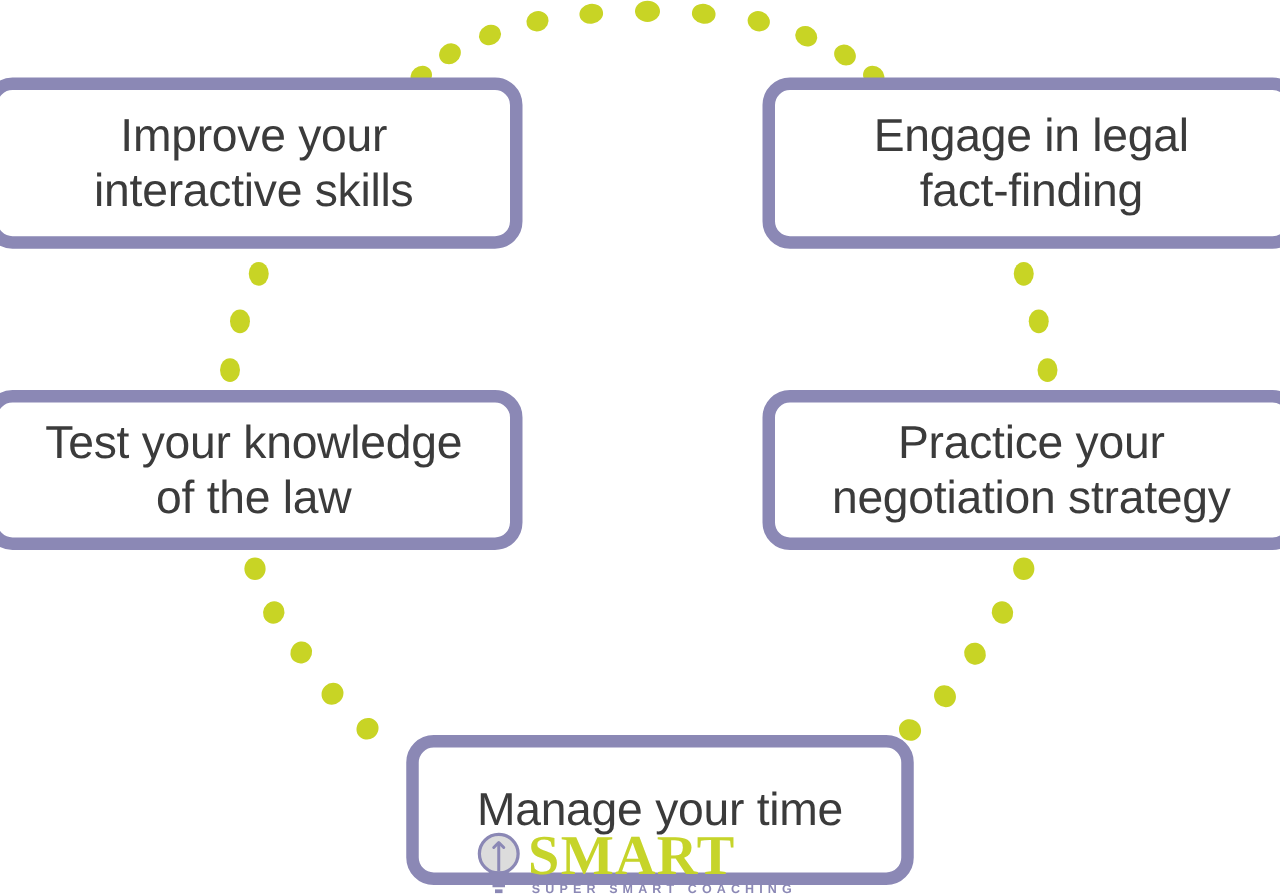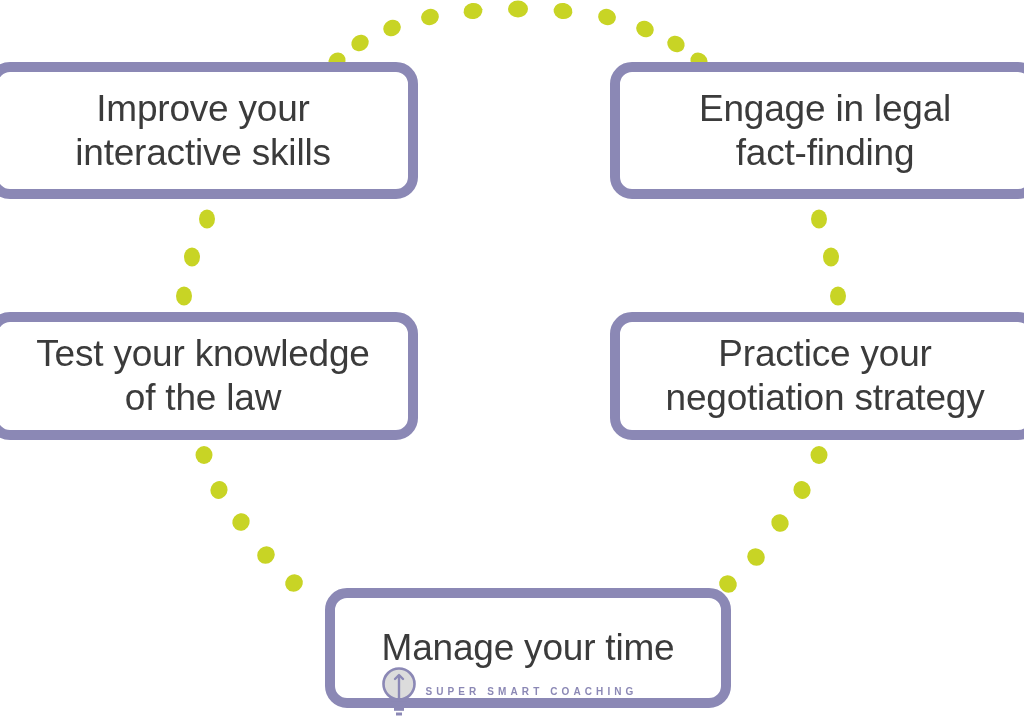--- a/index.html
+++ b/index.html
@@ -192,18 +192,19 @@
           <circle cx="21" cy="19" r="15.5" fill="#dcdcdc" stroke="#8b88b5" stroke-width="2.6"></circle>
           <path d="M21 10 L21 33" stroke="#8b88b5" stroke-width="2.4" fill="none"></path>
           <path d="M17 14 L21 10 L25 14" stroke="#8b88b5" stroke-width="2.4" fill="none" stroke-linecap="round" stroke-linejoin="round"></path>
           <rect x="13" y="33" width="16" height="3.4" fill="#8b88b5"></rect>
           <rect x="14.5" y="38" width="13" height="2.8" fill="#8b88b5"></rect>
           <rect x="16" y="43" width="10" height="2.8" fill="#8b88b5"></rect>
           <rect x="18" y="47.5" width="6" height="3" fill="#8b88b5"></rect>
         </svg>
       </span>
       <span class="logo-text-block">
+        <span class="logo-wordmark">SMART</span>
         <span class="logo-tagline">SUPER SMART COACHING</span>
       </span>
     </div>
   </div>
 
 </div>
 
 </body></html>

